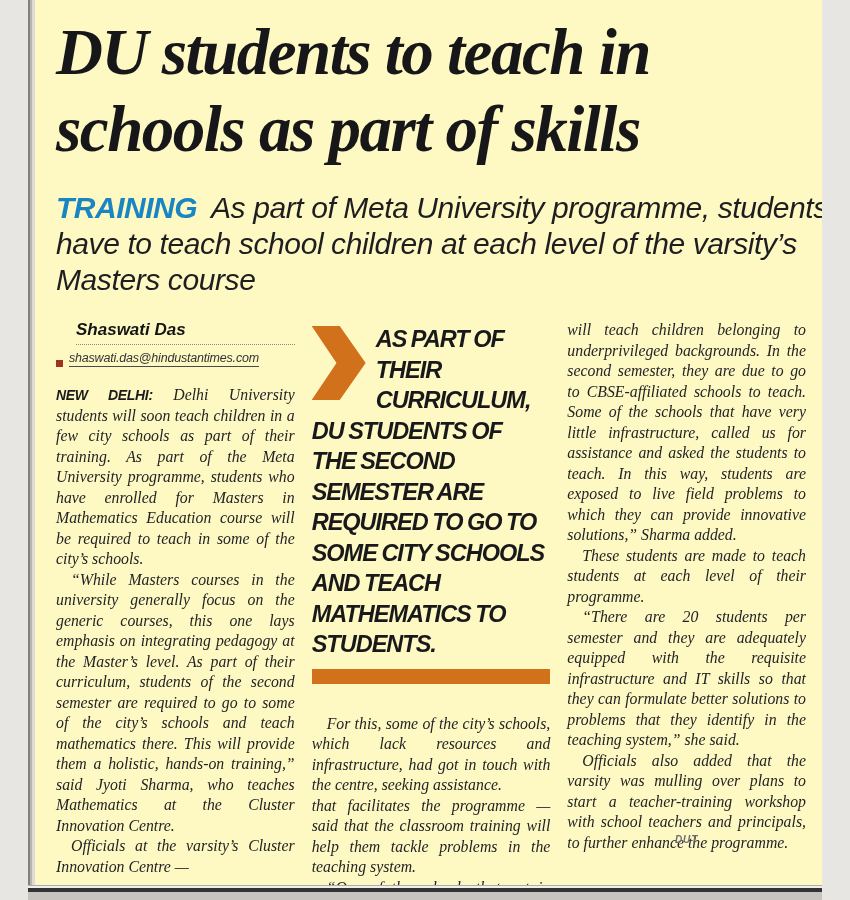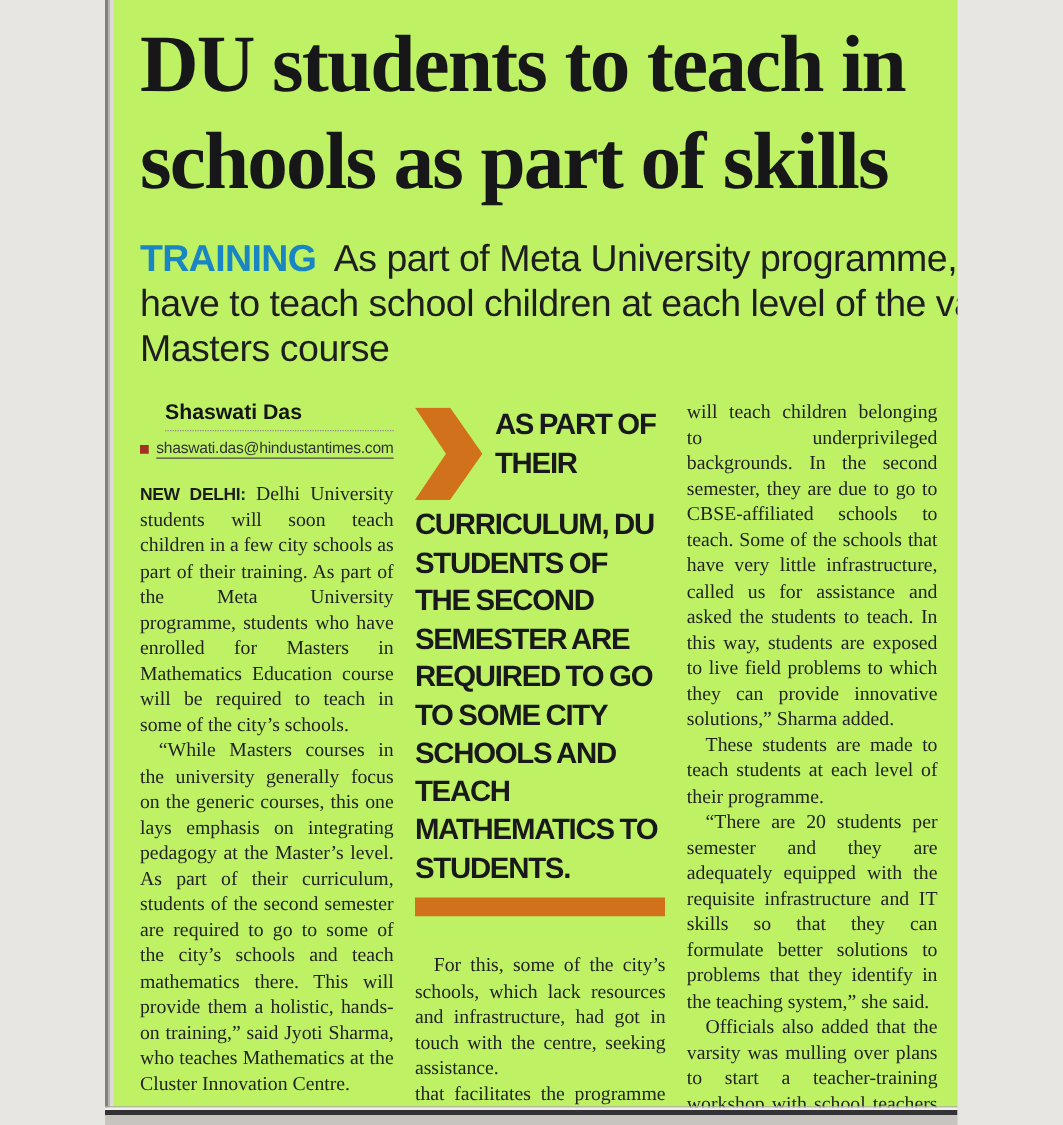--- a/index.html
+++ b/index.html
@@ -1,23 +1,24 @@
 <!DOCTYPE html>
 <html><head>
 <meta charset="utf-8">
 <style>
   html,body{margin:0;padding:0;}
   body{background:#e8e6e3;font-family:"Liberation Sans",sans-serif;}
   .page{
     position:relative;
-    width:682px;height:900px;
-    background:#bef264;
+    width:794px;height:900px;
+    background:#fef9c3;
     overflow:hidden;
     margin:0 auto;
     color:#222;
+    font-style:italic;
   }
   .scan-edge-left{
     position:absolute;left:0;top:0;bottom:0;width:7px;
     background:linear-gradient(to right,#818183 0 2px,#b7b5b2 2px 4px,#dedbd7 4px 7px);
   }
   .content{position:absolute;left:28px;right:16px;top:0;}
 
   
   .headline{
     margin-top:14px;
@@ -53,21 +54,21 @@
     margin-top:22px;
   }
 
   
   .byline-name{
     font-size:17px;font-weight:bold;color:#141414;
     padding-bottom:4px;
     border-bottom:1px dotted #8a8a88;
     margin-left:20px;
   }
-  .email-row{display:flex;align-items:center;gap:6px;margin-top:6px;margin-bottom:18px;}
+  .email-row{display:flex;align-items:flex-end;gap:6px;margin-top:6px;margin-bottom:18px;}
   .email-bullet{width:7px;height:7px;background:#a03123;flex:0 0 auto;}
   .email{
     font-size:12.5px;color:#333335;
     border-bottom:1px solid #4a4a4c;
     padding-bottom:1px;
     letter-spacing:-0.2px;
   }
 
   
   .body-p{
@@ -156,20 +157,21 @@
     <div class="columns">
 
       <div class="col">
         <div class="byline-name">Shaswati Das</div>
         <div class="email-row">
           <span class="email-bullet"></span>
           <span class="email">shaswati.das@hindustantimes.com</span>
         </div>
         <p class="body-p"><span class="lead-in">NEW DELHI:</span> <span>Delhi University students will soon teach children in a few city schools as part of their training. As part of the Meta University programme, students who have enrolled for Masters in Mathematics Education course will be required to teach in some of the city’s schools.</span></p>
         <p class="body-p indent">“While Masters courses in the university generally focus on the generic courses, this one lays emphasis on integrating pedagogy at the Master’s level. As part of their curriculum, students of the second semester are required to go to some of the city’s schools and teach mathematics there. This will provide them a holistic, hands-on training,” said Jyoti Sharma, who teaches Mathematics at the Cluster Innovation Centre.</p>
+        <p class="body-p indent">Officials at the varsity’s Cluster Innovation Centre —</p>
       </div>
 
       <div class="col">
         <div class="pullquote">
           <div class="pq-chevron"></div>
           <div class="pq-text">AS PART OF THEIR CURRICULUM, DU STUDENTS OF THE SECOND SEMESTER ARE REQUIRED TO GO TO SOME CITY SCHOOLS AND TEACH MATHEMATICS TO STUDENTS.</div>
           <div class="pq-bar"></div>
         </div>
         <p class="body-p indent">For this, some of the city’s schools, which lack resources and infrastructure, had got in touch with the centre, seeking assistance.</p>
         <p class="body-p">that facilitates the programme — said that the classroom training will help them tackle problems in the teaching system.</p>

